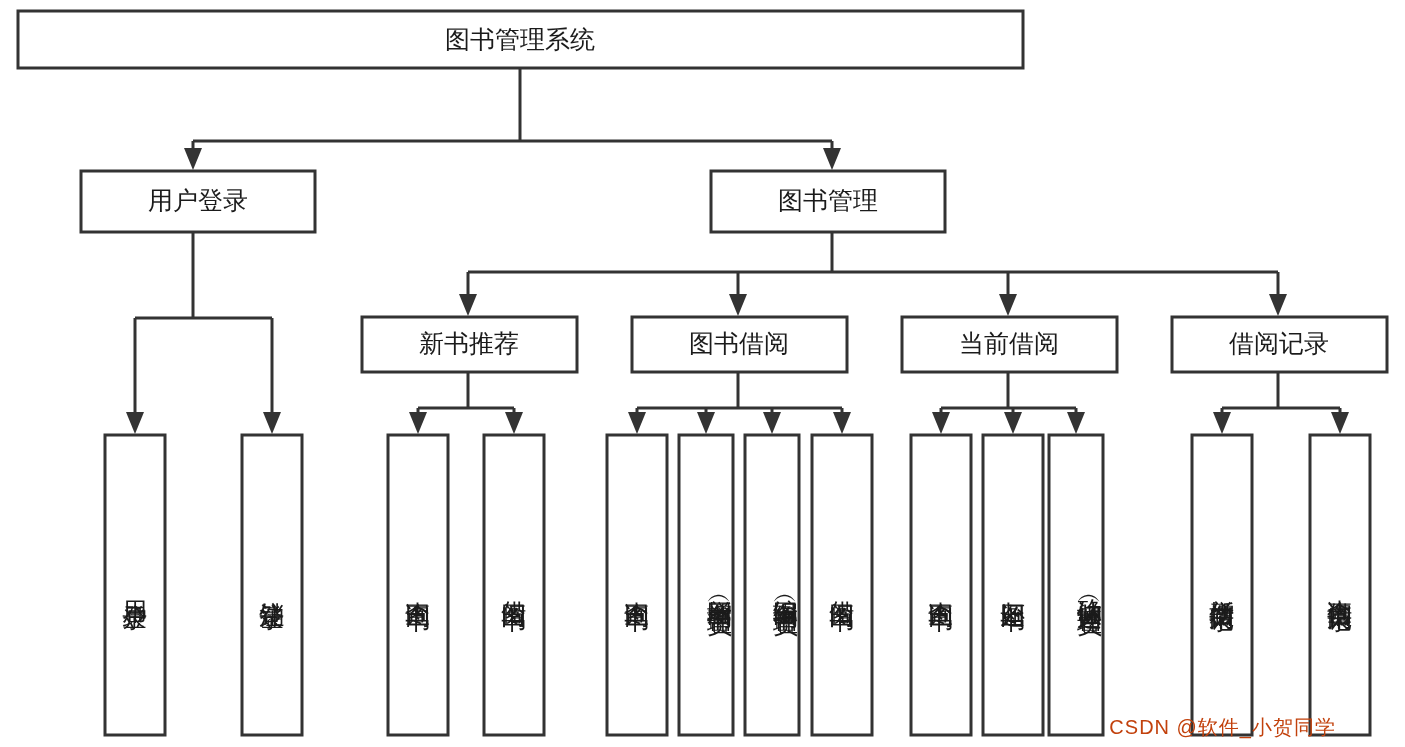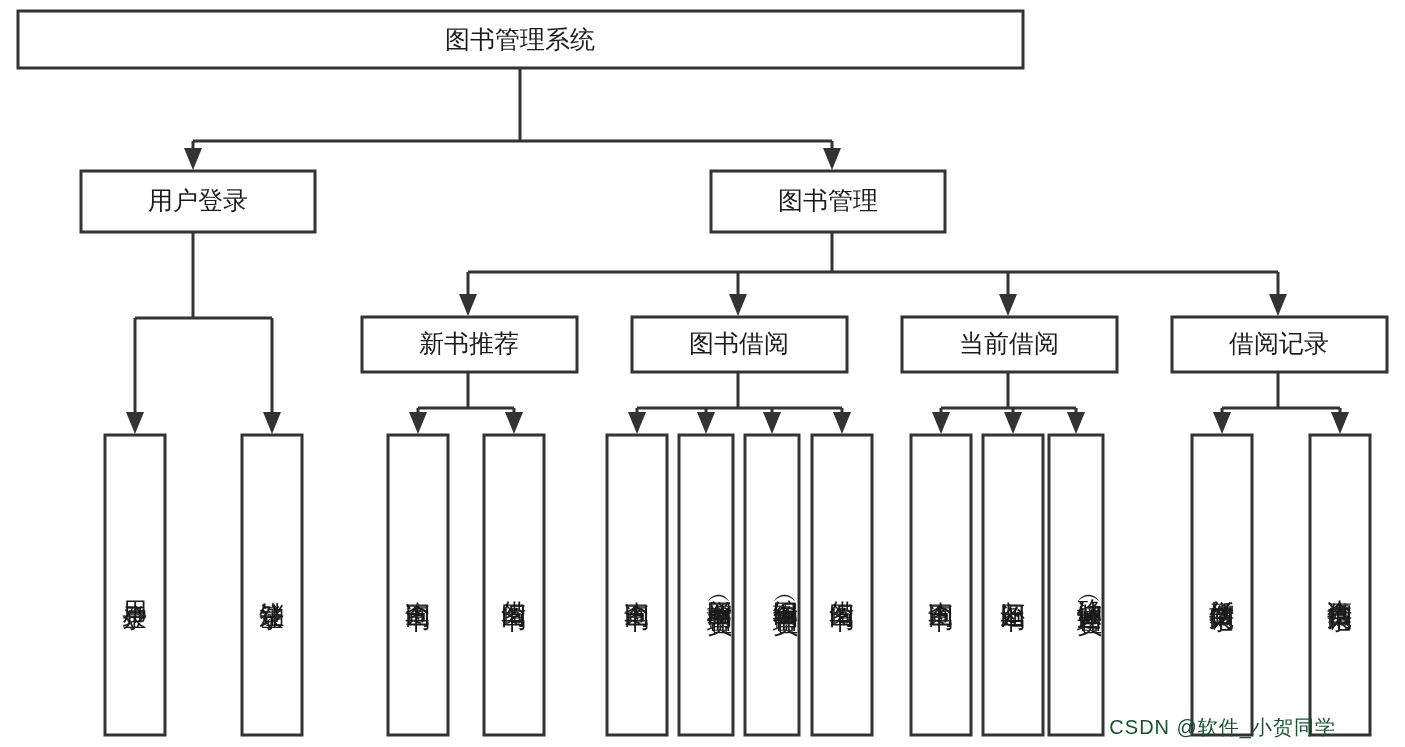--- a/index.html
+++ b/index.html
@@ -61,21 +61,21 @@
     text-align: center;
     pointer-events: none;
     white-space: nowrap;
   }
   .watermark {
     position: absolute;
     right: 10px;
     bottom: 6px;
     font-family: "Liberation Sans", "DejaVu Sans", sans-serif;
     font-size: 20px;
-    color: #14532d;
+    color: #c2410c;
     letter-spacing: 1px;
     white-space: nowrap;
   }
 </style>
 </head>
 <body>
 
 <div id="diagram-root">
 
   <svg class="canvas" viewBox="0 0 1405 747">

